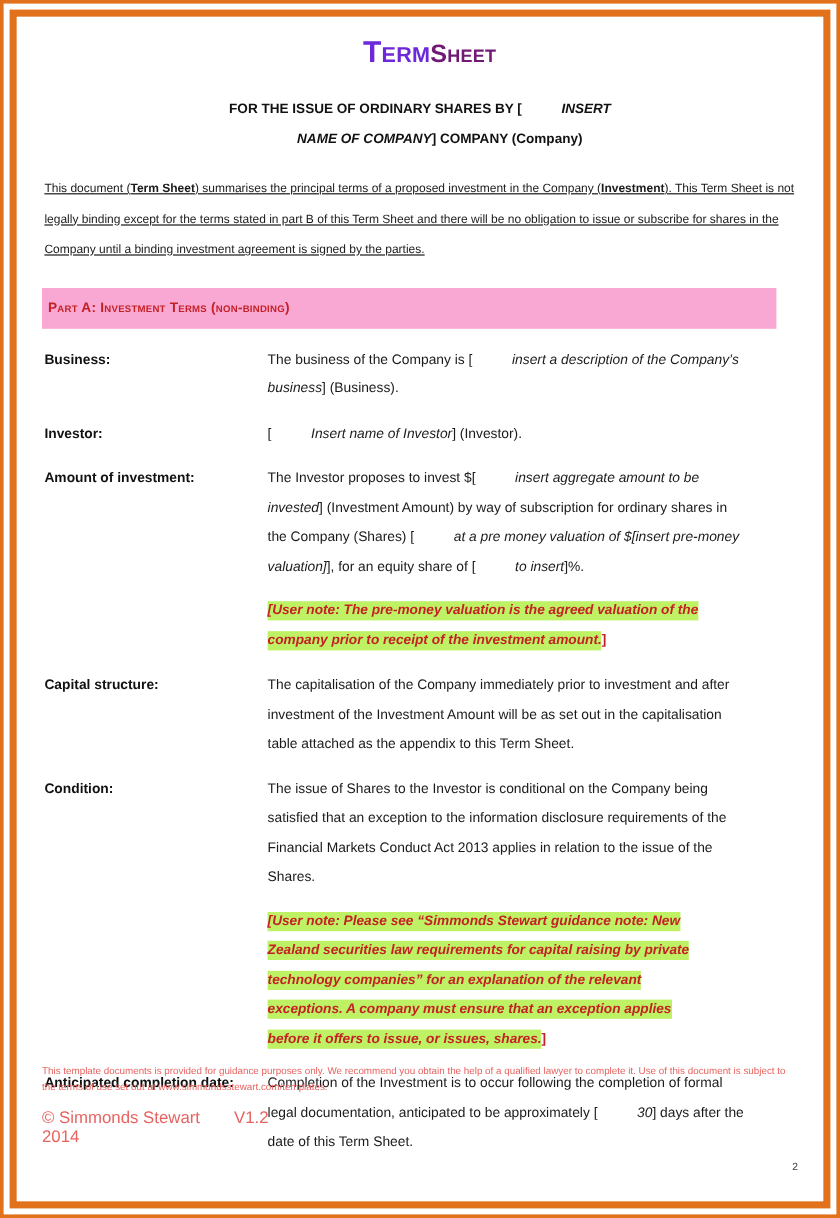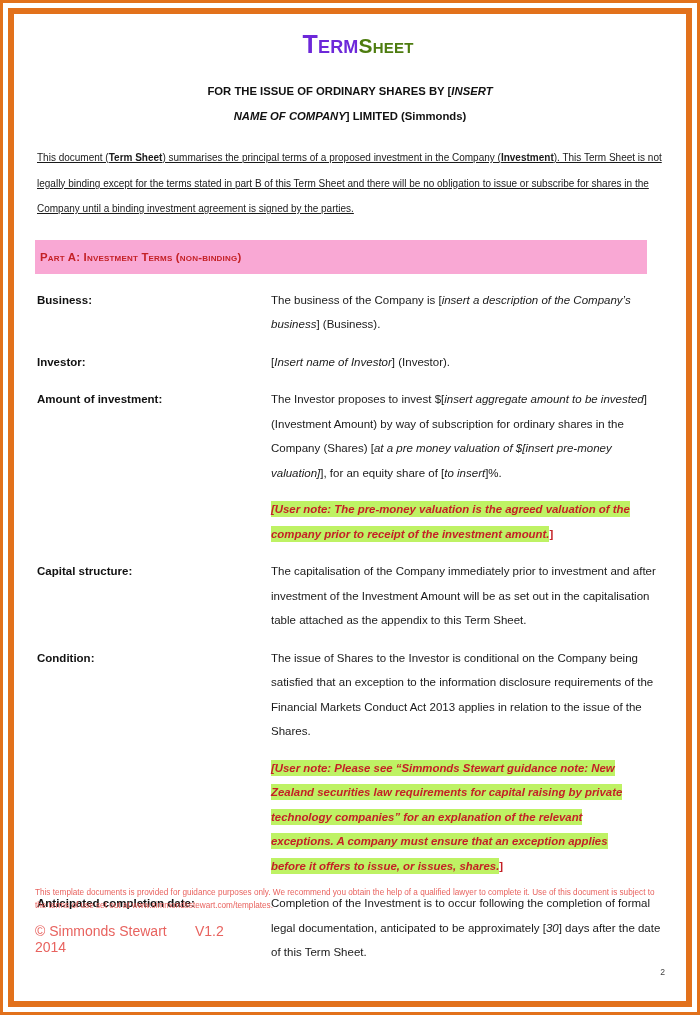--- a/index.html
+++ b/index.html
@@ -47,21 +47,21 @@
     letter-spacing: .2px;
     line-height: 1;
   }
   .doc-title .term {
     color: #6d28d9;
     font-size: 25px;
     font-variant: small-caps;
     margin-left: 16px;
   }
   .doc-title .sheet {
-    color: #4d7c0f;
+    color: #701a75;
     font-size: 21px;
     font-variant: small-caps;
   }
 
   .subtitle {
     text-align: center;
     font-weight: bold;
     font-size: 11.3px;
     line-height: 25px;
     margin-top: 22px;
@@ -98,41 +98,40 @@
     font-variant: small-caps;
     letter-spacing: .2px;
   }
 
   
   .rows { margin-top: 14px; }
   .row {
     display: flex;
     align-items: flex-start;
     margin-bottom: 13px;
-    gap: 48px;
   }
   .row-label {
     width: 188px;
     flex: 0 0 188px;
     font-weight: bold;
     font-size: 11.5px;
     line-height: 24.5px;
     color: #111;
     padding-left: 2px;
     box-sizing: border-box;
   }
   .row-value {
     flex: 1 1 auto;
     font-size: 11.5px;
     line-height: 24.5px;
     color: #1a1a1a;
     max-width: 400px;
   }
   .row-value b { font-weight: normal; }
-  .row-value i, .it { font-style: italic; }
+  .row-value i, .it { font-style: italic; margin-left: 33px; }
 
   
   .user-note {
     margin-top: 12px;
     font-size: 11.4px;
     line-height: 24.5px;
     color: #C42126;
     font-weight: bold;
     font-style: italic;
     max-width: 400px;
@@ -186,21 +185,21 @@
 <div class="page">
   <div class="page-inner">
     <div class="content">
 
       <div class="doc-title">
         <span class="term">Term</span><span class="sheet">Sheet</span>
       </div>
 
       <div class="subtitle">
         <div><span>FOR THE ISSUE OF ORDINARY SHARES BY [</span><span class="it">INSERT</span></div>
-        <div><span class="it">NAME OF COMPANY</span><span>] LIMITED (Simmonds)</span></div>
+        <div><span class="it">NAME OF COMPANY</span><span>] COMPANY (Company)</span></div>
       </div>
 
       <p class="intro"><span>This document (</span><b>Term Sheet</b><span>) summarises the principal terms of a proposed investment in the Company (</span><b>Investment</b><span>). This Term Sheet is not legally binding except for the terms stated in part B of this Term Sheet and there will be no obligation to issue or subscribe for shares in the Company until a binding investment agreement is signed by the parties.</span></p>
 
       <div class="part-band">
         <span class="part-band-label">Part A: Investment Terms (non-binding)</span>
       </div>
 
       <div class="rows">
 

